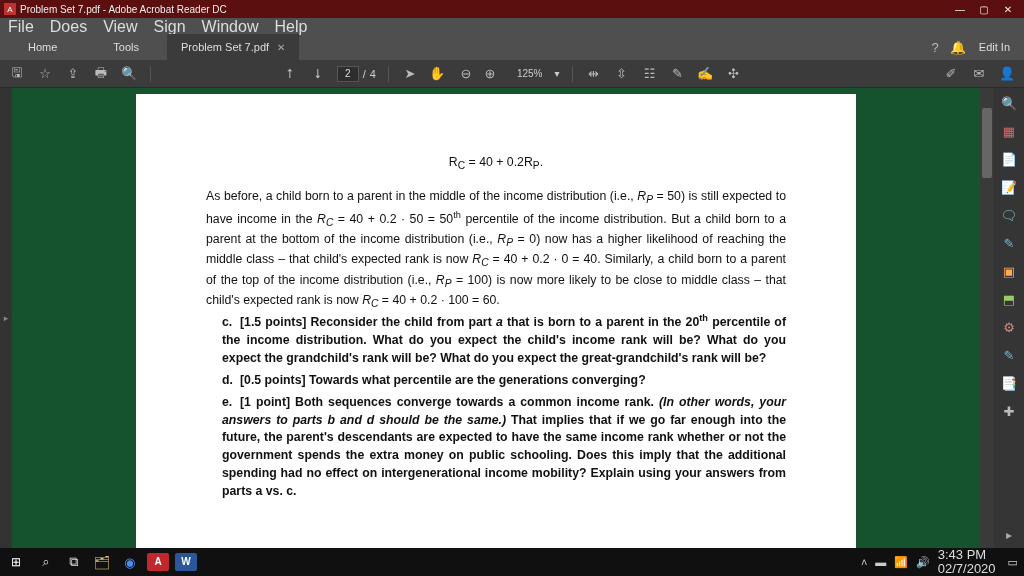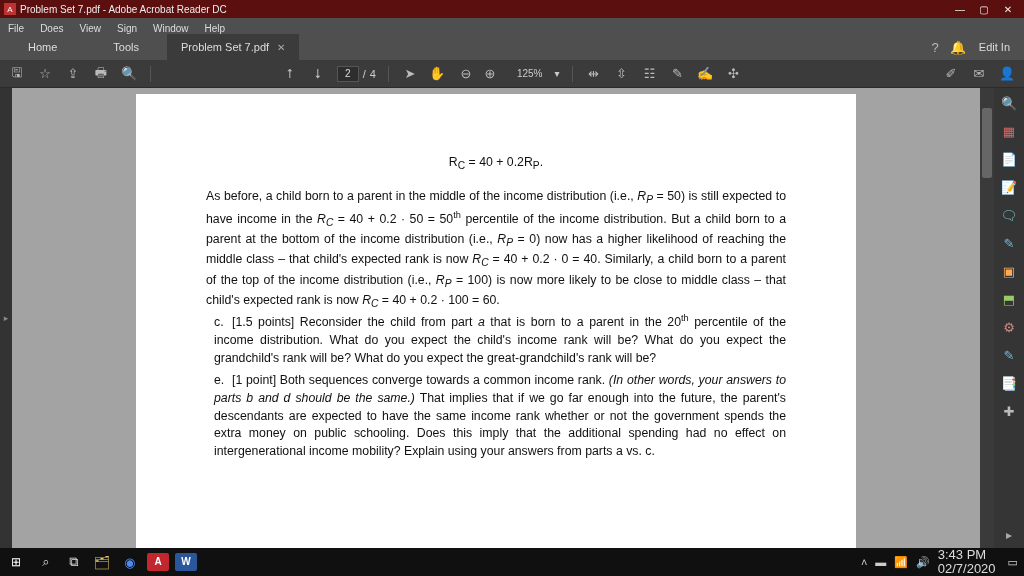--- a/index.html
+++ b/index.html
@@ -3,21 +3,21 @@
 <meta charset="utf-8">
 <style>
 * { margin: 0; padding: 0; box-sizing: border-box; font-family: "Segoe UI", Arial, sans-serif; }
 html, body { width: 1024px; height: 576px; overflow: hidden; background: #000; }
 
 .titlebar { background: #5b0f0f; color: #eee; height: 18px; display: flex; align-items: center; font-size: 10px; padding: 0 4px; }
 .titlebar .icon { width: 12px; height: 12px; background: #b33; margin-right: 4px; display:inline-flex;align-items:center;justify-content:center;color:#fff;font-size:8px;}
 .titlebar .spacer { flex: 1; }
 .titlebar .winbtn { width: 24px; text-align: center; font-size: 10px; color:#eee; }
 
-.menubar { background: #4f4f4f; color: #ddd; height: 16px; display: flex; align-items: flex-end; font-size: 10px; }
+.menubar { background: #4f4f4f; color: #ddd; height: 16px; display: flex; align-items: flex-start; font-size: 16px; }
 .menubar span { padding: 0 8px; }
 
 .tabbar { background: #4f4f4f; color: #ddd; height: 26px; display: flex; align-items: center; font-size: 11px; }
 .tabbar .tab-home, .tabbar .tab-tools { padding: 0 28px; line-height:26px; }
 .tabbar .tab-doc { background: #3b3b3b; padding: 0 14px; height:100%; display:flex; align-items:center; gap:8px; }
 .tabbar .tab-doc .x { font-size:10px; color:#aaa; }
 .tabbar .spacer { flex:1; }
 .tabbar .right { display:flex; align-items:center; gap:12px; padding-right:14px; color:#ddd; font-size:11px;}
 .tabbar .right .ico { font-size:13px; color:#bbb; }
 
@@ -25,25 +25,25 @@
 .toolbar .ico { width:18px; text-align:center; font-size:13px; color:#bbb; }
 .toolbar .sep { width:1px; height:16px; background:#555; margin:0 2px; }
 .toolbar .pagebox { display:flex; align-items:center; gap:4px; }
 .toolbar .pagebox input { width:22px; height:16px; background:#2e2e2e; border:1px solid #555; color:#ddd; font-size:10px; text-align:center; }
 .toolbar .zoom { display:flex; align-items:center; gap:6px; font-size:10px;}
 .toolbar .zoom .zval { padding:1px 6px;margin-left:6px; }
 .toolbar .spacer { flex:1; }
 
 .workspace { display:flex; height: calc(576px - 18px - 16px - 26px - 28px - 28px); background:#2a2a2a; }
 .leftgutter { width:12px; background:#333; display:flex; align-items:center; justify-content:center; color:#888; font-size:9px;}
-.docarea { flex:1; background:#a3a3a3; display:flex; justify-content:center; overflow:hidden; position:relative;}
+.docarea { flex:1; background:#14532d; display:flex; justify-content:center; overflow:hidden; position:relative;}
 .page { width:720px; background:#fff; margin-top:6px; padding:60px 70px 20px 70px; font-family:"Times New Roman", Georgia, serif; color:#111; font-size:12.3px; line-height:1.45; }
 .page .eq { text-align:center; margin:0 0 14px 0; font-style:normal; }
 .page p { text-align:justify; }
-.page ol { list-style:none; margin-left:8px; }
+.page ol { list-style:none; margin-left:16px;font-weight:bold; }
 .page ol li { margin-bottom:4px; text-align:justify; }
 .page ol li .lab { display:inline-block; width:18px; }
 .scroll { width:14px; background:#3a3a3a; position:relative;}
 .scroll .thumb { position:absolute; left:2px; right:2px; top:20px; height:70px; background:#666; border-radius:2px;}
 .rightpanel { width:30px; background:#353535; display:flex; flex-direction:column; align-items:center; padding-top:6px; gap:10px;}
 .rightpanel .rico { width:18px; height:18px; display:flex; align-items:center; justify-content:center; font-size:13px; color:#bbb;}
 .rightpanel .rico.c1{color:#d66;} .rightpanel .rico.c2{color:#e7a;} .rightpanel .rico.c3{color:#7cc;}
 .rightpanel .rico.c4{color:#6bd;} .rightpanel .rico.c5{color:#fa5;} .rightpanel .rico.c6{color:#9c6;}
 .rightpanel .rico.c7{color:#c88;} .rightpanel .rico.c8{color:#89d;}
 .rightpanel .spacer{flex:1;}
@@ -136,20 +136,21 @@
 </div>
 
 <div class="workspace">
   <div class="leftgutter">▸</div>
   <div class="docarea">
     <div class="page">
       <p class="eq"><span>R</span><sub>C</sub> = 40 + 0.2<span>R</span><sub>P</sub>.</p>
       <p>As before, a child born to a parent in the middle of the income distribution (i.e., <i>R<sub>P</sub></i> = 50) is still expected to have income in the <i>R<sub>C</sub></i> = 40 + 0.2 · 50 = 50<sup>th</sup> percentile of the income distribution. But a child born to a parent at the bottom of the income distribution (i.e., <i>R<sub>P</sub></i> = 0) now has a higher likelihood of reaching the middle class – that child's expected rank is now <i>R<sub>C</sub></i> = 40 + 0.2 · 0 = 40. Similarly, a child born to a parent of the top of the income distribution (i.e., <i>R<sub>P</sub></i> = 100) is now more likely to be close to middle class – that child's expected rank is now <i>R<sub>C</sub></i> = 40 + 0.2 · 100 = 60.</p>
       <ol>
         <li><span class="lab">c.</span>[1.5 points] Reconsider the child from part <i>a</i> that is born to a parent in the 20<sup>th</sup> percentile of the income distribution. What do you expect the child's income rank will be? What do you expect the grandchild's rank will be? What do you expect the great-grandchild's rank will be?</li>
+        <li><span class="lab">d.</span><span>[0.5 points] Towards what percentile are the generations converging?</span></li>
         <li><span class="lab">e.</span><span>[1 point] Both sequences converge towards a common income rank. </span><i>(In other words, your answers to parts b and d should be the same.)</i><span> That implies that if we go far enough into the future, the parent's descendants are expected to have the same income rank whether or not the government spends the extra money on public schooling. Does this imply that the additional spending had no effect on intergenerational income mobility? Explain using your answers from parts a vs. c.</span></li>
       </ol>
     </div>
   </div>
   <div class="scroll">
       <div class="thumb"></div>
     </div>
   <div class="rightpanel">
     <div class="rico">🔍</div>
     <div class="rico c1">▦</div>

